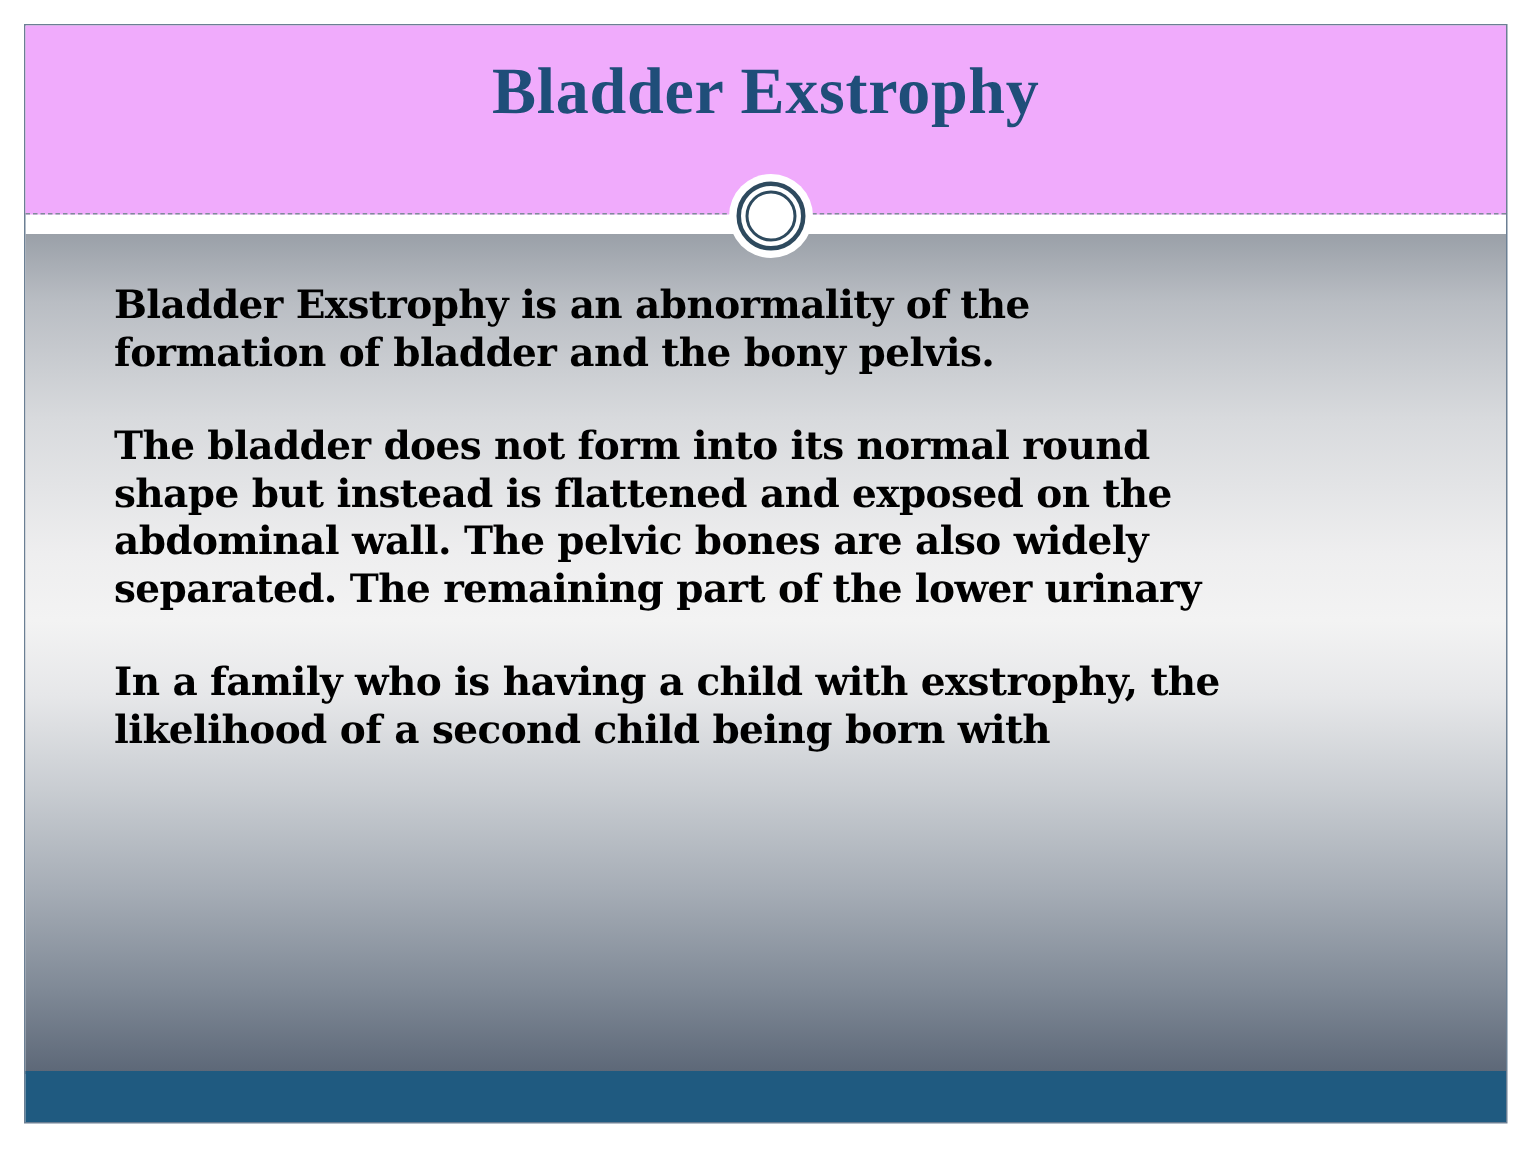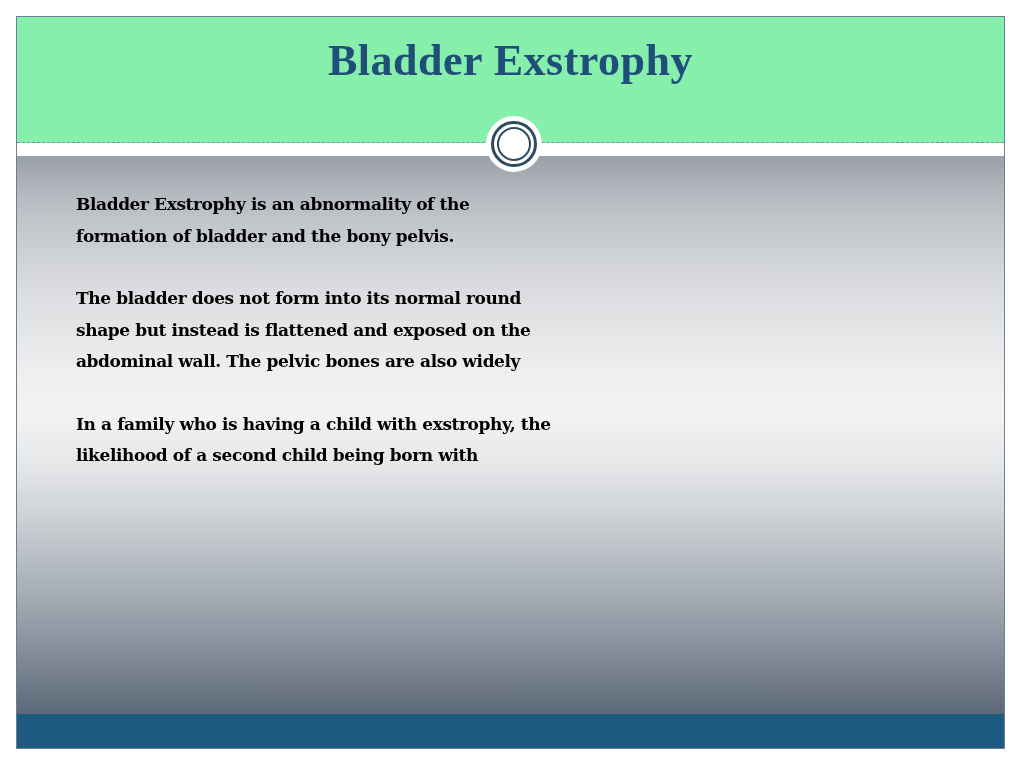--- a/index.html
+++ b/index.html
@@ -10,21 +10,21 @@
   }
   .slide {
     position: absolute; left: 16px; top: 16px;
     width: 989px; height: 733px;
     border: 1px solid #6b7f93;
     background: #ffffff;
     box-sizing: border-box;
   }
   .header {
     position: absolute; left: 0; top: 0; width: 100%; height: 126px;
-    background: #86efac;
+    background: #f0abfc;
   }
   .title {
     position: absolute; left: 0; top: 18px; width: 100%;
     text-align: center;
     font-family: "Liberation Serif", "DejaVu Serif", serif;
     font-weight: bold; font-size: 44px; color: #1f4e79;
     letter-spacing: 0.5px;
   }
   .dashed-line {
     position: absolute; left: 0; top: 125px; width: 100%; height: 0;
@@ -63,21 +63,21 @@
   }
   .ornament-inner {
     width: 34px; height: 34px; border-radius: 50%;
     border: 2px solid #2e4a5e; box-sizing: border-box;
     background: #ffffff;
   }
   .content {
     position: absolute; left: 59px; top: 172px; width: 900px;
     color: #000000;
     font-family: "DejaVu Serif", "Liberation Serif", serif;
-    font-weight: bold; font-size: 17px; line-height: 31.5px;
+    font-weight: bold; font-size: 26px; line-height: 31.5px;
     letter-spacing: -0.4px;
   }
   .para { margin: 0 0 31px 0; }
   .line { display: block; white-space: nowrap; }
 </style>
 </head>
 <body>
 
 <div class="slide">
   <div class="header">
@@ -95,20 +95,21 @@
 
   <div class="content">
     <p class="para">
       <span class="line">Bladder Exstrophy is an abnormality of the</span>
       <span class="line">formation of bladder and the bony pelvis.</span>
     </p>
     <p class="para">
       <span class="line">The bladder does not form into its normal round</span>
       <span class="line">shape but instead is flattened and exposed on the</span>
       <span class="line">abdominal wall. The pelvic bones are also widely</span>
+      <span class="line">separated. The remaining part of the lower urinary</span>
     </p>
     <p class="para">
       <span class="line">In a family who is having a child with exstrophy, the</span>
       <span class="line">likelihood of a second child being born with</span>
     </p>
   </div>
 
   <div class="footer-bar"></div>
 </div>
 

